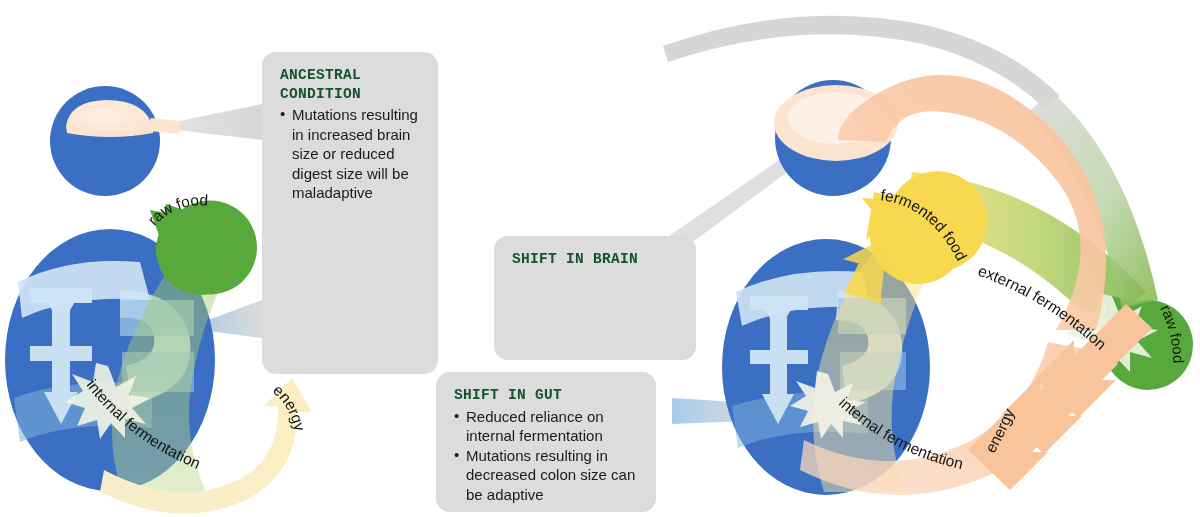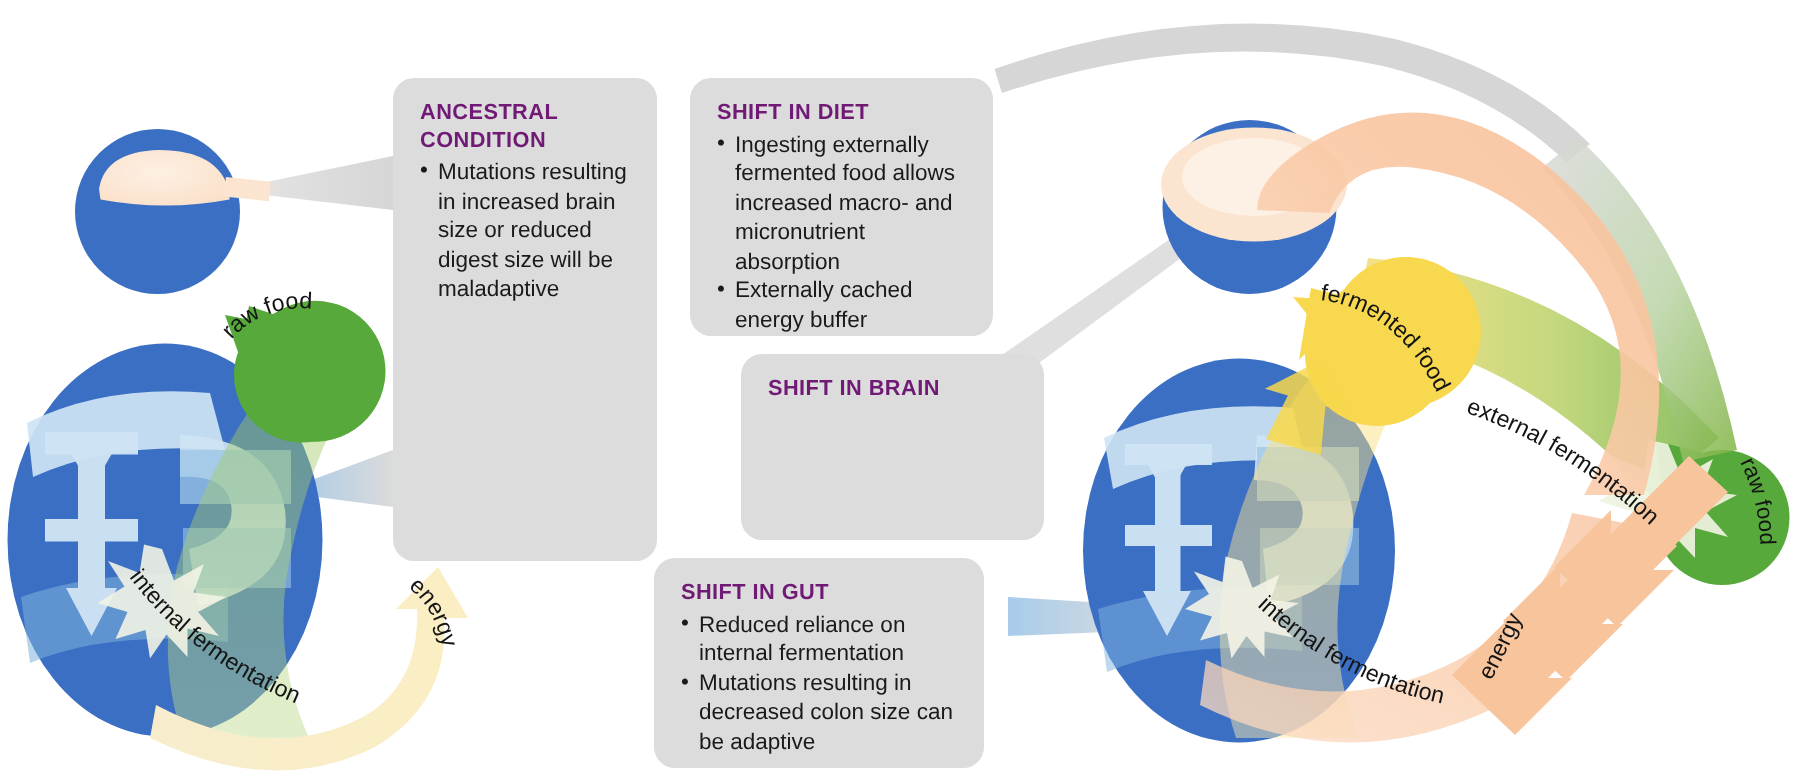--- a/index.html
+++ b/index.html
@@ -18,23 +18,24 @@
     box-sizing:border-box;
     padding:14px 16px 12px 18px;
     color:#1a1a1a;
     z-index:5;
   }
   .callout .hd{
     font-weight:bold;
     font-size:14.5px;
     line-height:1.28;
     letter-spacing:.3px;
-    color:#701a75;
+    color:#14532d;
     margin:0 0 2px 0;
     text-transform:none;
+    font-family:Liberation Mono, monospace;
   }
   .callout ul{
     margin:0;padding:0;list-style:none;
   }
   .callout li{
     position:relative;
     padding-left:12px;
     font-size:15px;
     line-height:1.30;
     margin:0 0 0 0;
@@ -258,27 +259,20 @@
   <div class="callout" id="box-ancestral">
     <div class="hd">
       <div>ANCESTRAL</div>
       <div>CONDITION</div>
     </div>
     <ul>
       <li>Mutations resulting in increased brain size or reduced digest size will be maladaptive</li>
     </ul>
   </div>
 
-  <div class="callout" id="box-diet">
-    <div class="hd">SHIFT IN DIET</div>
-    <ul>
-      <li>Ingesting externally fermented food allows increased macro- and micronutrient absorption</li>
-      <li>Externally cached energy buffer</li>
-    </ul>
-  </div>
 
   <div class="callout" id="box-brain">
     <div class="hd">SHIFT IN BRAIN</div>
     <ul>
     </ul>
   </div>
 
   <div class="callout" id="box-gut">
     <div class="hd">SHIFT IN GUT</div>
     <ul>

